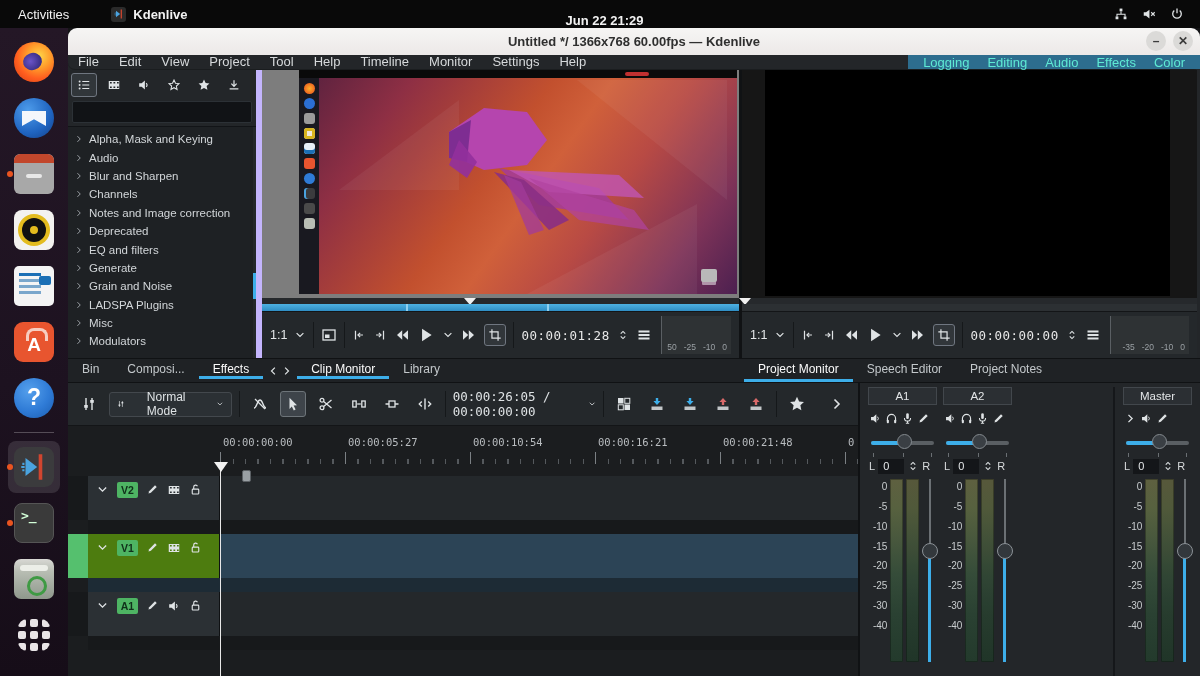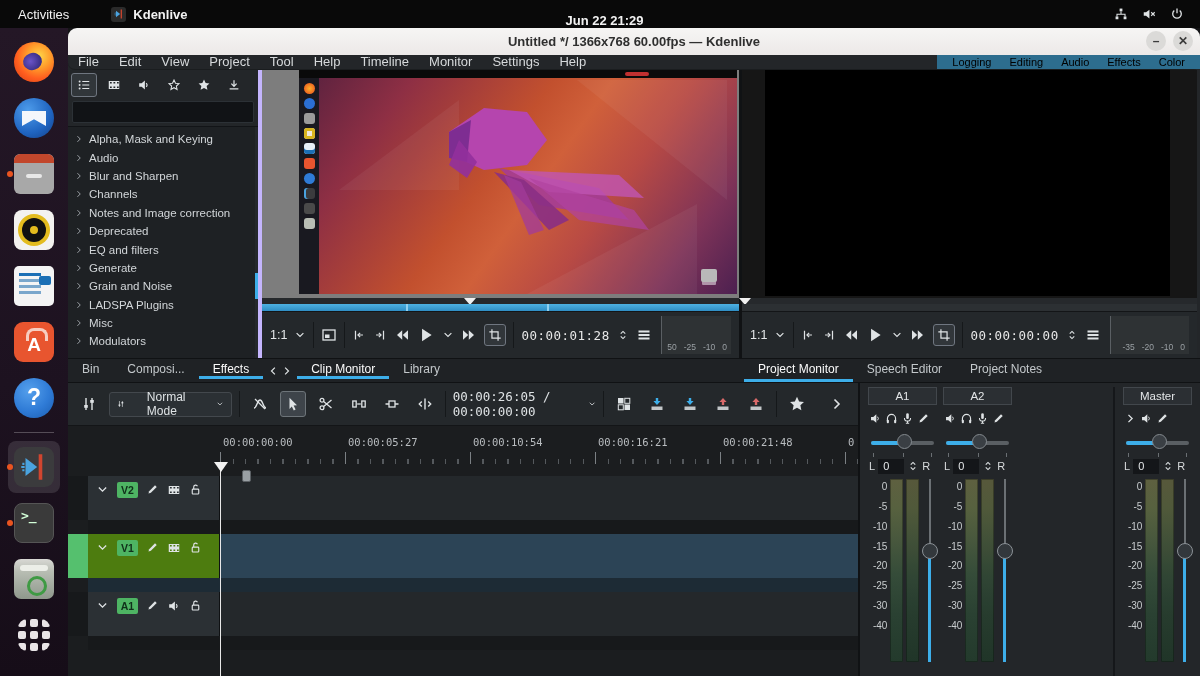--- a/index.html
+++ b/index.html
@@ -71,27 +71,27 @@
          border-radius:9px 9px 0 0; overflow:hidden; display:flex; flex-direction:column; }
   #titlebar { height:27px; background:linear-gradient(180deg,#f6f5f4 0%,#ece9e8 100%); position:relative;
         display:flex; align-items:center; justify-content:center; color:#2f2f2f; font-size:13px; font-weight:bold; flex:0 0 auto; }
   #tb-buttons { position:absolute; right:7px; top:3px; display:flex; gap:7px; }
   .tb-btn { width:20px; height:20px; border-radius:50%; background:#dbdad8; color:#3c3c3c; font-size:12px;
         display:flex; align-items:center; justify-content:center; line-height:1; }
   #menubar { height:15px; background:#232629; display:flex; align-items:center; flex:0 0 auto; border-bottom:1px solid #1a1d1f;border-radius:7px; }
   #menu-items { display:flex; }
   .menu-item { padding:0 10px; color:#d6d9db; font-size:13px; line-height:28px; }
   #workspaces { margin-left:auto; background:#2d6d8e; height:100%; display:flex; align-items:center; padding:0 6px; }
-  .ws-item { padding:0 9px; color:#000000; font-size:11px; }
+  .ws-item { padding:0 9px; color:#5eead4; font-size:13px; }
 
   
   #mainrow { display:flex; height:288px; flex:0 0 auto; }
 
   
-  #fxpanel { width:194px; border-right:4px solid #c4b5fd; display:flex; flex-direction:column; background:#232629; }
+  #fxpanel { width:194px; border-right:6px solid #c4b5fd; display:flex; flex-direction:column; background:#232629; }
   #fx-toolbar { height:29px; display:flex; align-items:center; gap:4px; padding:0 3px; overflow:hidden; flex:0 0 auto; }
   .fx-tbtn { width:26px; height:24px; display:flex; align-items:center; justify-content:center; border-radius:3px; flex:0 0 auto; }
   .fx-tbtn.sel { border:1px solid #6f7periodic680; border:1px solid #6f7680; background:#31363a; }
   #fx-search { height:22px; margin:2px 4px 3px; background:#111316; border:1px solid #2c3136; border-radius:2px;
         color:#ccc; font-size:11px; padding:0 5px; outline:none; }
   #fx-list { flex:1; background:#1e2124; border-top:1px solid #121417; position:relative; overflow:hidden; padding-top:3px; }
   .fx-item { display:flex; align-items:center; gap:5px; height:18.4px; padding-left:6px; color:#d2d6d9; font-size:11.5px; }
   .fx-item svg { color:#9aa0a4; flex:0 0 auto; }
   #fx-scroll { position:absolute; right:0; top:0; bottom:0; width:3px; background:#24282b; }
   #fx-thumb { position:absolute; right:0; top:63%; width:3px; height:26px; background:#3daee9; }

